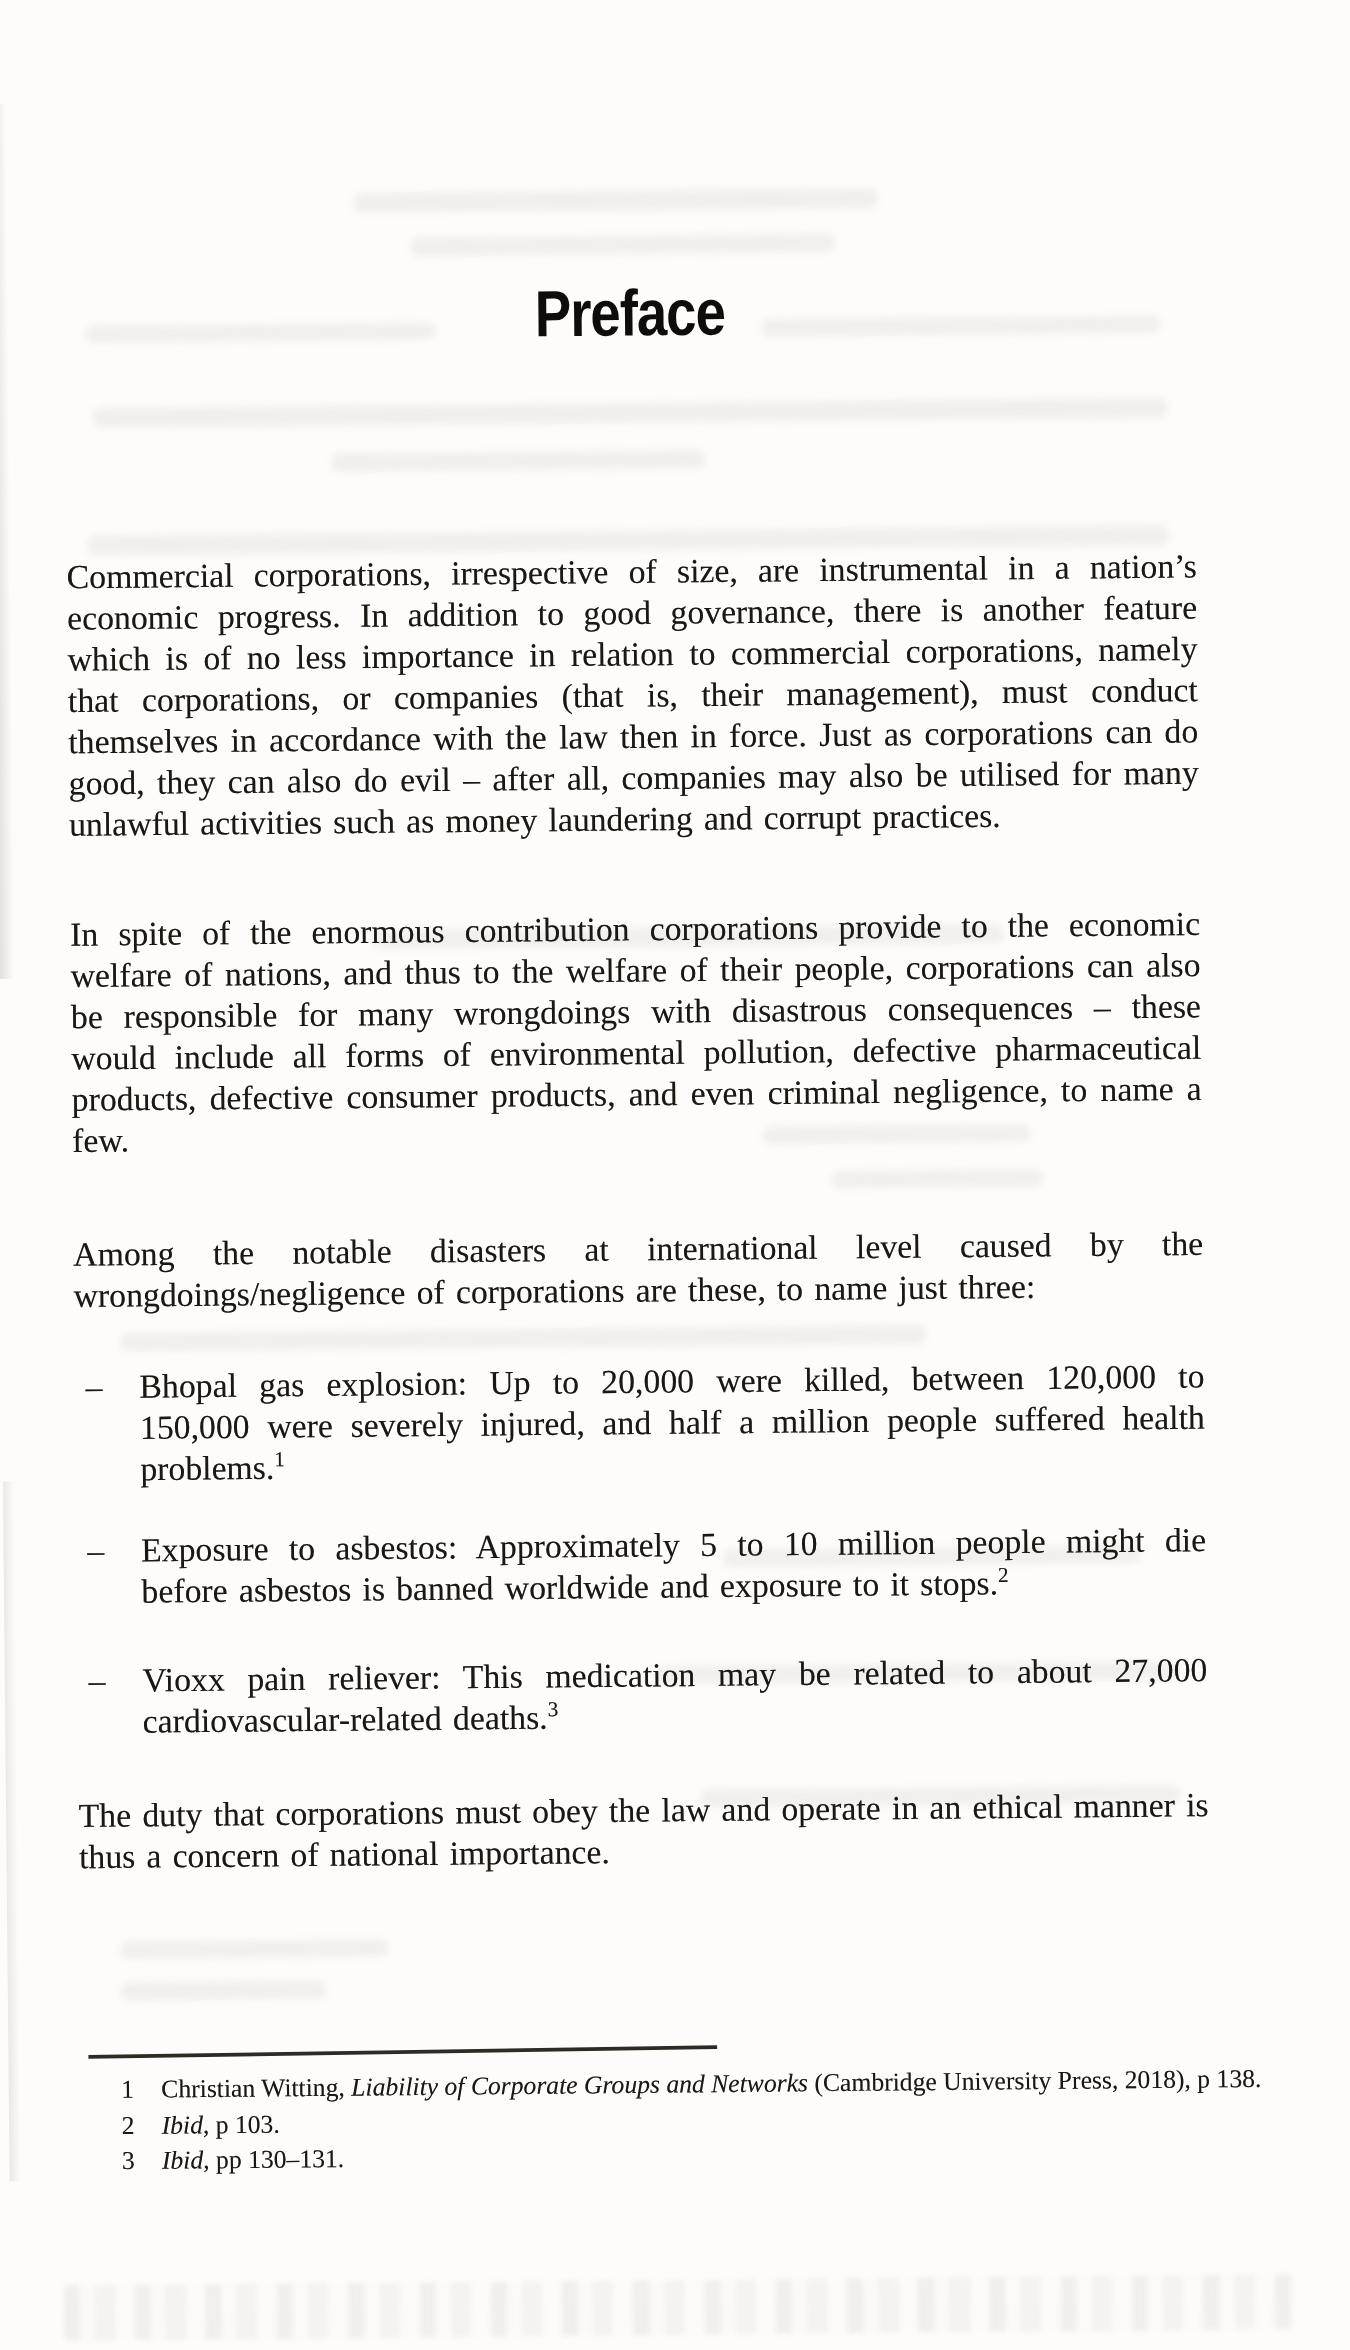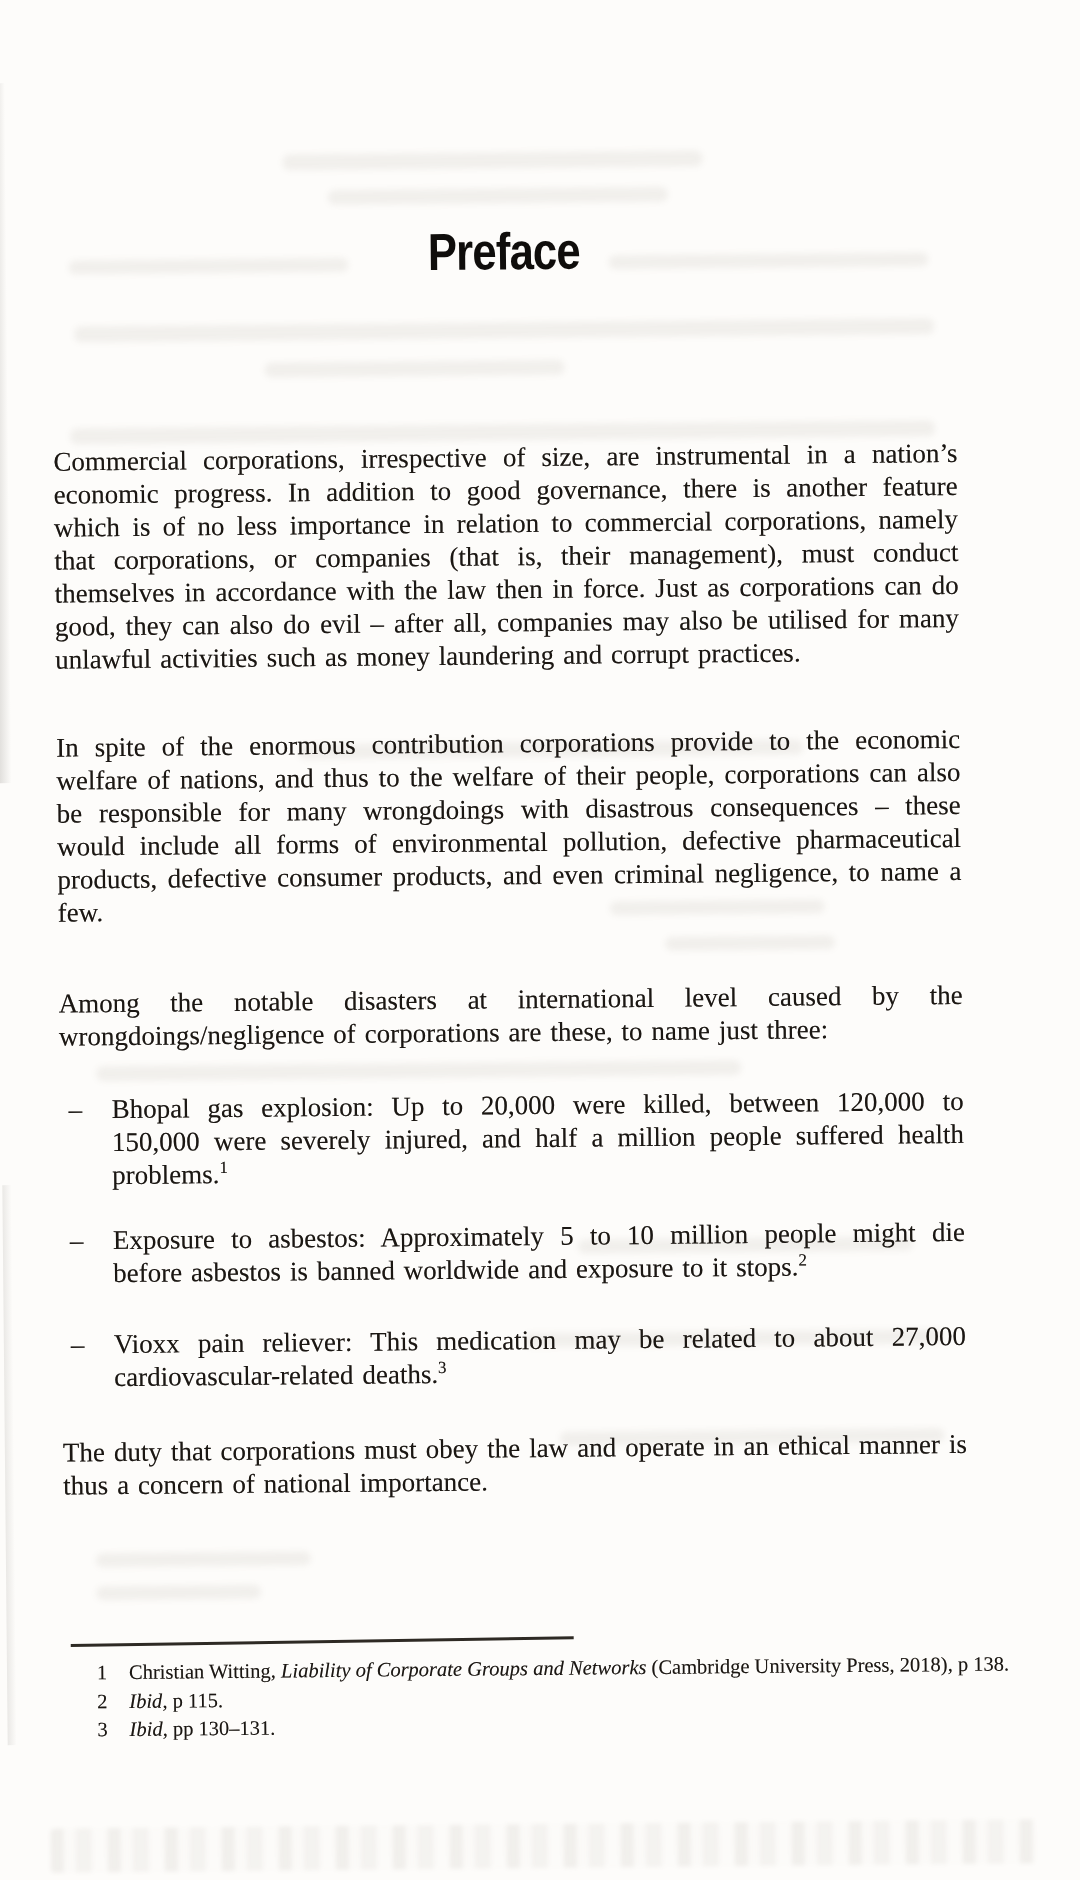--- a/index.html
+++ b/index.html
@@ -135,21 +135,21 @@
       <p class="body-p closing">The duty that corporations must obey the law and operate in an ethical manner is thus a concern of national importance.</p>
     </div>
 
     <div class="fn-rule"></div>
 
     <div class="footnotes">
 
       <div class="fn"><span class="fn-num">1</span><span><span>Christian Witting, </span><i>Liability of Corporate Groups and Networks</i><span> (Cambridge University Press, 2018), p 138.</span></span>
       </div>
 
-      <div class="fn"><span class="fn-num">2</span><span><span></span><i>Ibid</i><span>, p 115.</span></span>
+      <div class="fn"><span class="fn-num">2</span><span><span></span><i>Ibid</i><span>, p 103.</span></span>
       </div>
 
       <div class="fn"><span class="fn-num">3</span><span><span></span><i>Ibid</i><span>, pp 130–131.</span></span>
       </div>
 
     </div>
   </div>
 </div>
 
 </body></html>

